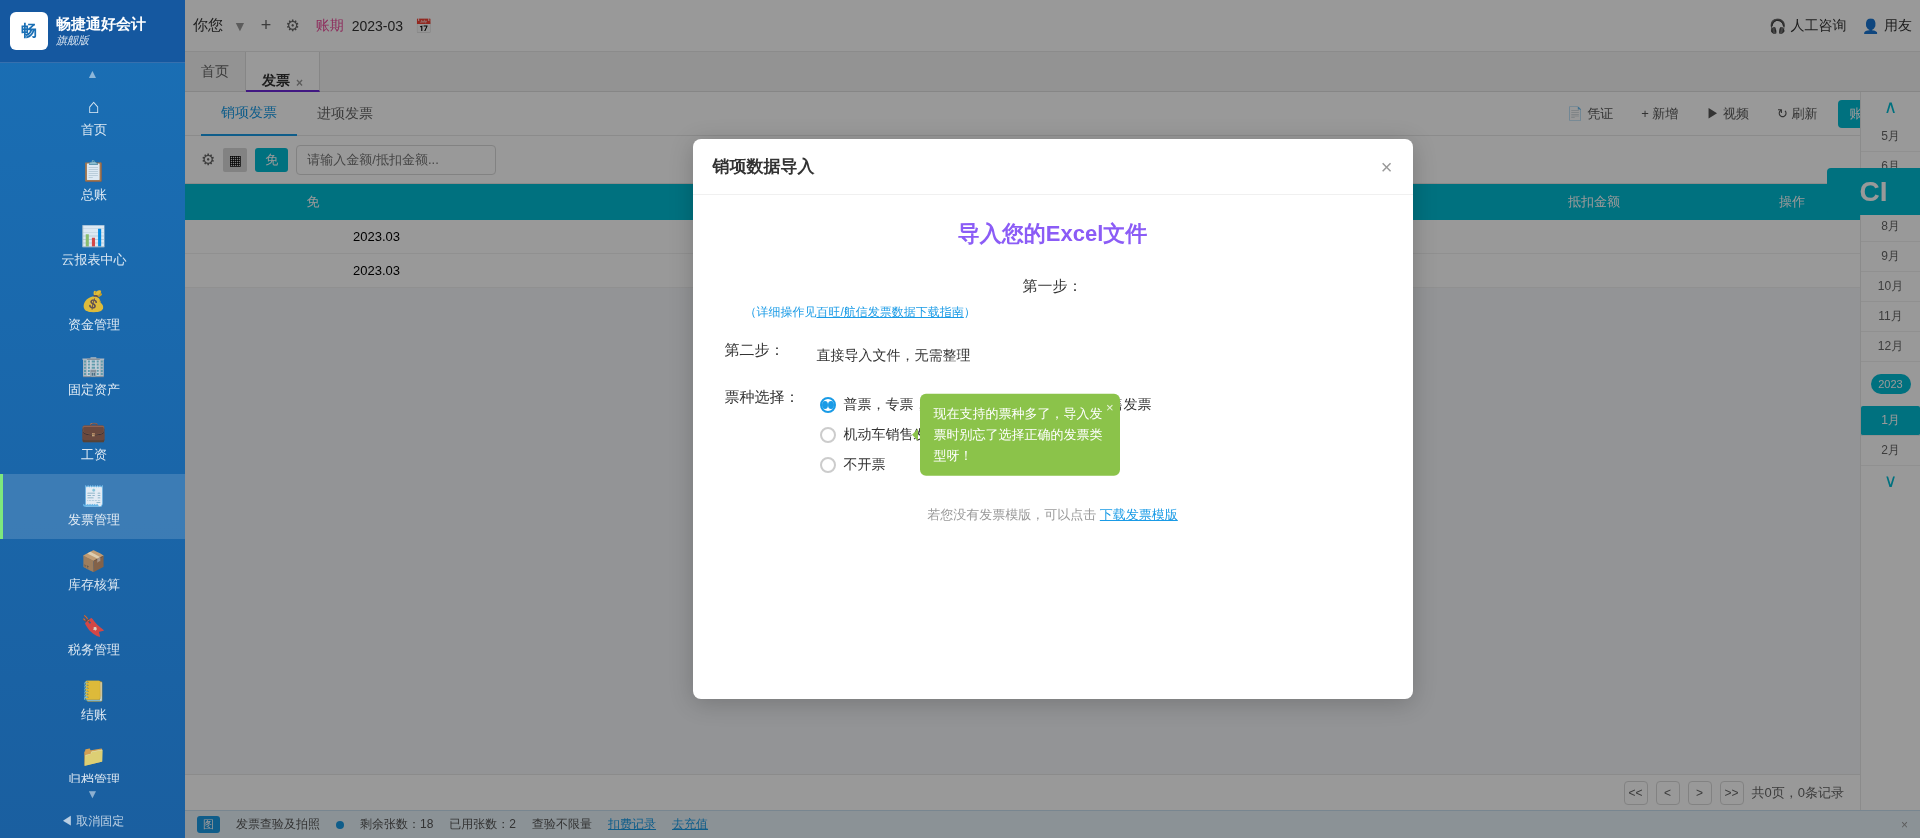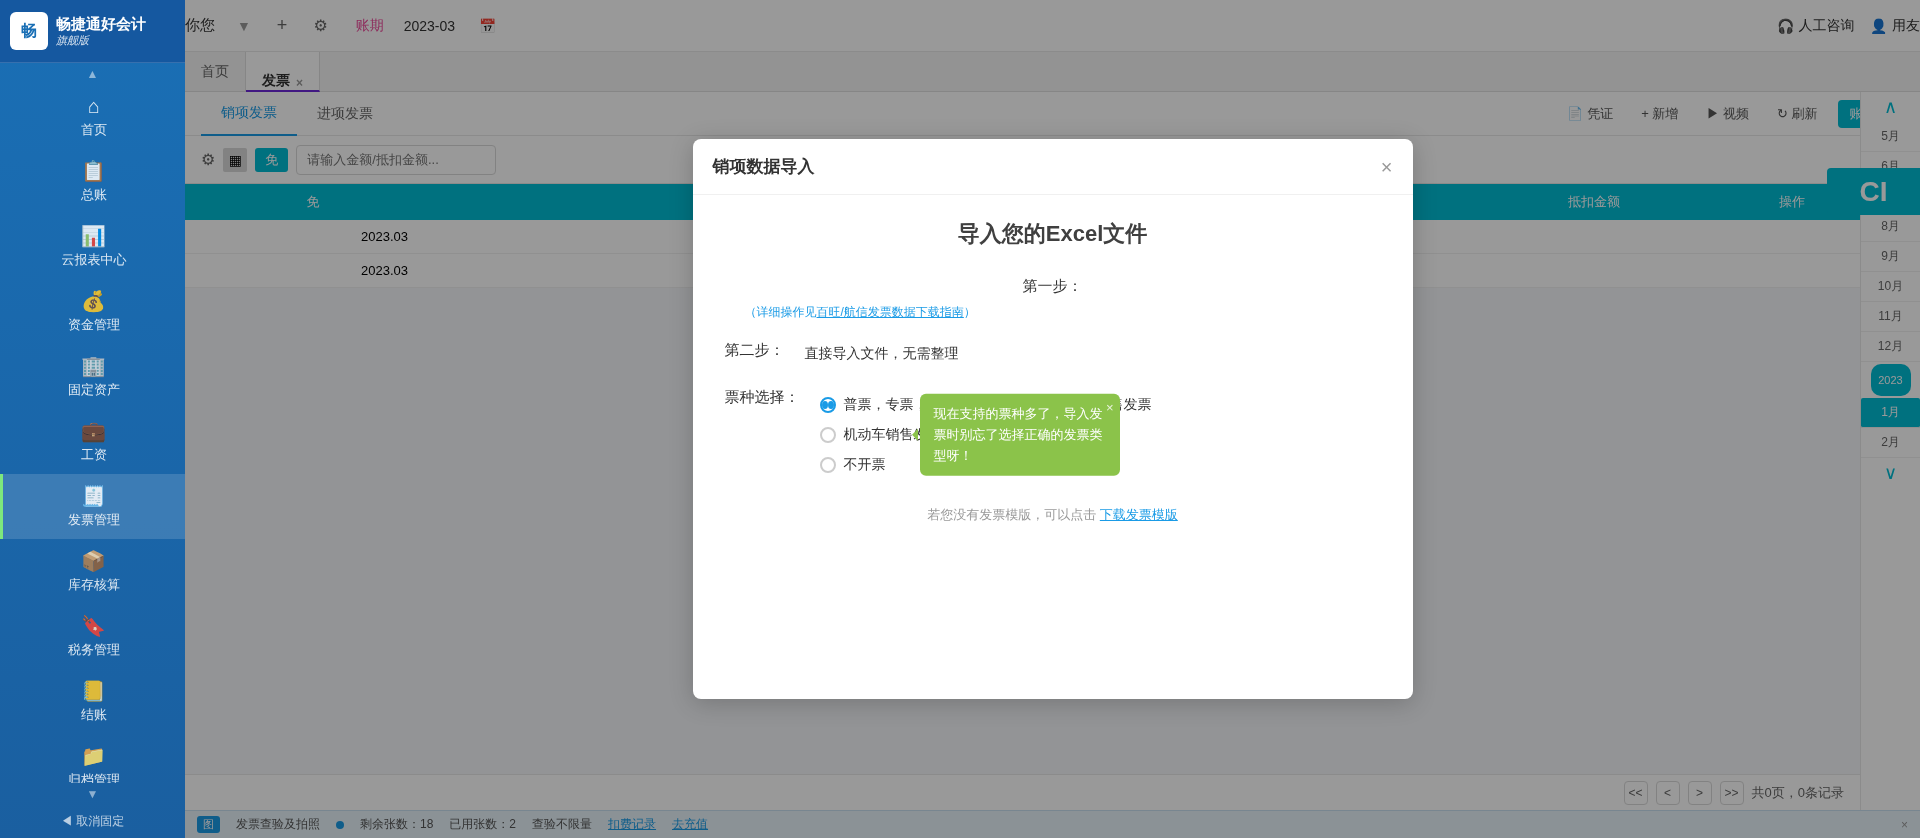--- a/index.html
+++ b/index.html
@@ -32,22 +32,22 @@
     .sidebar-item-icon { font-size: 20px; margin-bottom: 3px; }
     .sidebar-item-label { font-size: 13px; }
     .sidebar-bottom { width: 100%; padding: 8px 0; text-align: center; color: rgba(255,255,255,0.7); font-size: 12px; cursor: pointer; }
 
     
     .sidebar-arrow { width: 100%; text-align: center; padding: 4px 0; color: rgba(255,255,255,0.5); cursor: pointer; font-size: 12px; }
 
     
     .topbar {
       position: absolute; left: 185px; top: 0; right: 0; height: 52px;
-      background: white; display: flex; align-items: center; padding: 0 0;
-      border-bottom: 1px solid #e8e8e8; gap: 20px;
+      background: white; display: flex; align-items: center; padding: 0 8px;
+      border-bottom: 1px solid #e8e8e8; gap: 8px;
     }
     .topbar-company { font-size: 15px; color: #333; cursor: pointer; }
     .topbar-dropdown { color: #999; margin-left: 2px; cursor: pointer; }
     .topbar-add { color: #666; font-size: 18px; cursor: pointer; margin: 0 6px; }
     .topbar-gear { color: #666; font-size: 16px; cursor: pointer; }
     .topbar-period { color: #ec4899; margin-left: 8px; font-size: 14px; }
     .topbar-period-val { color: #333; font-weight: 400; text-align: center; }
     .topbar-period-icon { color: #1a9be6; margin-left: 4px; cursor: pointer; }
     .topbar-right { margin-left: auto; display: flex; align-items: center; gap: 16px; }
     .topbar-consulting { display: flex; align-items: center; gap: 4px; color: #333; cursor: pointer; }
@@ -100,36 +100,36 @@
       padding: 5px 12px; font-size: 13px; cursor: pointer;
     }
     .table-header {
       display: grid; grid-template-columns: 40px 40px 80px 1fr 1fr 1fr 1fr 1fr 120px;
       background: #00bcd4; color: white; padding: 0 8px; height: 36px; align-items: center;
       font-size: 13px;
     }
     .th { text-align: center; }
     .table-row-data {
       display: grid; grid-template-columns: 40px 40px 80px 1fr 1fr 1fr 1fr 1fr 120px;
-      padding: 0 16px; height: 34px; align-items: center; font-size: 13px;
+      padding: 0 8px; height: 34px; align-items: center; font-size: 13px;
       border-bottom: 1px solid #f0f0f0;
     }
 
     
     .timeline {
       position: absolute; right: 0; top: 92px; width: 60px; bottom: 28px;
       background: white; border-left: 1px solid #e8e8e8; display: flex; flex-direction: column;
       align-items: center; overflow: hidden;
     }
     .timeline-item {
       width: 100%; text-align: center; padding: 6px 0; font-size: 12px; color: #666; cursor: pointer;
       border-bottom: 1px solid #f0f0f0;
     }
     .timeline-item.active { background: #00bcd4; color: white; border-radius: 2px; }
-    .timeline-year { background: #00bcd4; color: white; width: 40px; height: 32px; border-radius: 10px; display: flex; align-items: center; justify-content: center; font-size: 11px; margin: 2px auto; }
+    .timeline-year { background: #00bcd4; color: white; width: 40px; height: 20px; border-radius: 10px; display: flex; align-items: center; justify-content: center; font-size: 11px; margin: 12px auto; }
     .timeline-arrow { font-size: 18px; color: #00bcd4; cursor: pointer; padding: 4px; }
 
     
     .pagination {
       position: absolute; bottom: 28px; left: 185px; right: 60px;
       height: 36px; background: white; border-top: 1px solid #e8e8e8;
       display: flex; align-items: center; justify-content: flex-end; padding: 0 16px; gap: 8px;
       font-size: 13px; color: #666;
     }
     .page-btn { width: 24px; height: 24px; border: 1px solid #d9d9d9; border-radius: 4px; display: flex; align-items: center; justify-content: center; cursor: pointer; font-size: 12px; }
@@ -155,21 +155,21 @@
       background: white; border-radius: 8px; width: 720px; min-height: 560px;
       box-shadow: 0 4px 24px rgba(0,0,0,0.2); position: relative; overflow: visible;
     }
     .modal-header {
       padding: 16px 20px; border-bottom: 1px solid #f0f0f0;
       display: flex; align-items: center; justify-content: space-between;
     }
     .modal-title { font-size: 17px; font-weight: bold; color: #333; }
     .modal-close { font-size: 20px; color: #999; cursor: pointer; line-height: 1; }
     .modal-body { padding: 24px 32px; }
-    .modal-main-title { text-align: center; font-size: 22px; font-weight: bold; color: #404040; margin-bottom: 28px; }
+    .modal-main-title { text-align: center; font-size: 22px; font-weight: bold; color: #8b5cf6; margin-bottom: 28px; }
 
     .step-section { margin-bottom: 20px; }
     .step-label { font-size: 15px; font-weight: 500; color: #333; margin-bottom: 8px; }
     .step-content { font-size: 14px; color: #333; line-height: 1.8; margin-left: 20px; }
     .step-link { color: #1a9be6; text-decoration: underline; cursor: pointer; }
     .step-note { font-size: 12px; color: #1a9be6; margin-left: 20px; }
 
     .radio-group { margin-left: 20px; margin-top: 8px; }
     .radio-option { display: flex; align-items: center; gap: 8px; margin-bottom: 12px; font-size: 14px; color: #333; cursor: pointer; }
     .radio-circle {
@@ -435,21 +435,21 @@
       <div class="step-section">
         <div style="display:flex; gap:0;justify-content:center;">
           <span class="step-label">第一步：</span>
         </div>
         <div class="step-note">
           <span>（详细操作见</span><a class="step-link">百旺/航信发票数据下载指南</a><span>）</span>
         </div>
       </div>
 
       <div class="step-section">
-        <div style="display:flex; gap:0; align-items:flex-start;">
+        <div style="display:flex; gap:12px; align-items:flex-end;">
           <span class="step-label">第二步：</span>
           <span class="step-content">直接导入文件，无需整理</span>
         </div>
       </div>
 
       <div class="step-section">
         <div style="display:flex; gap:0; align-items:flex-start;">
           <span class="step-label">票种选择：</span>
           <div class="radio-group" style="position:relative;">
             <div class="radio-option">

